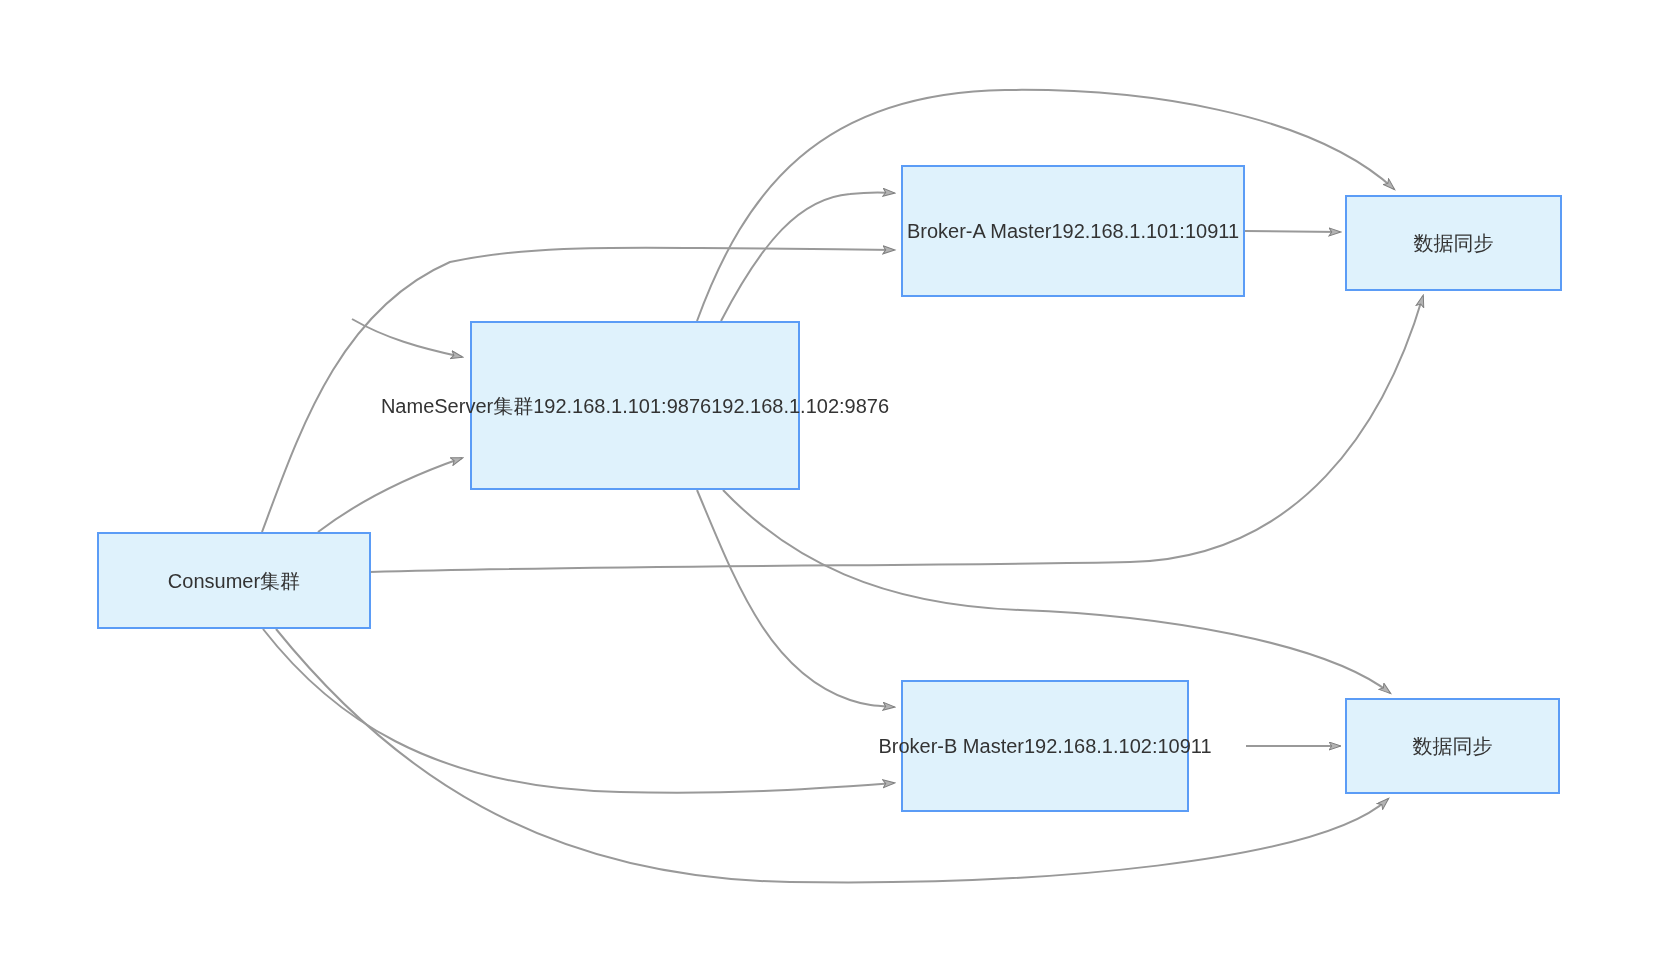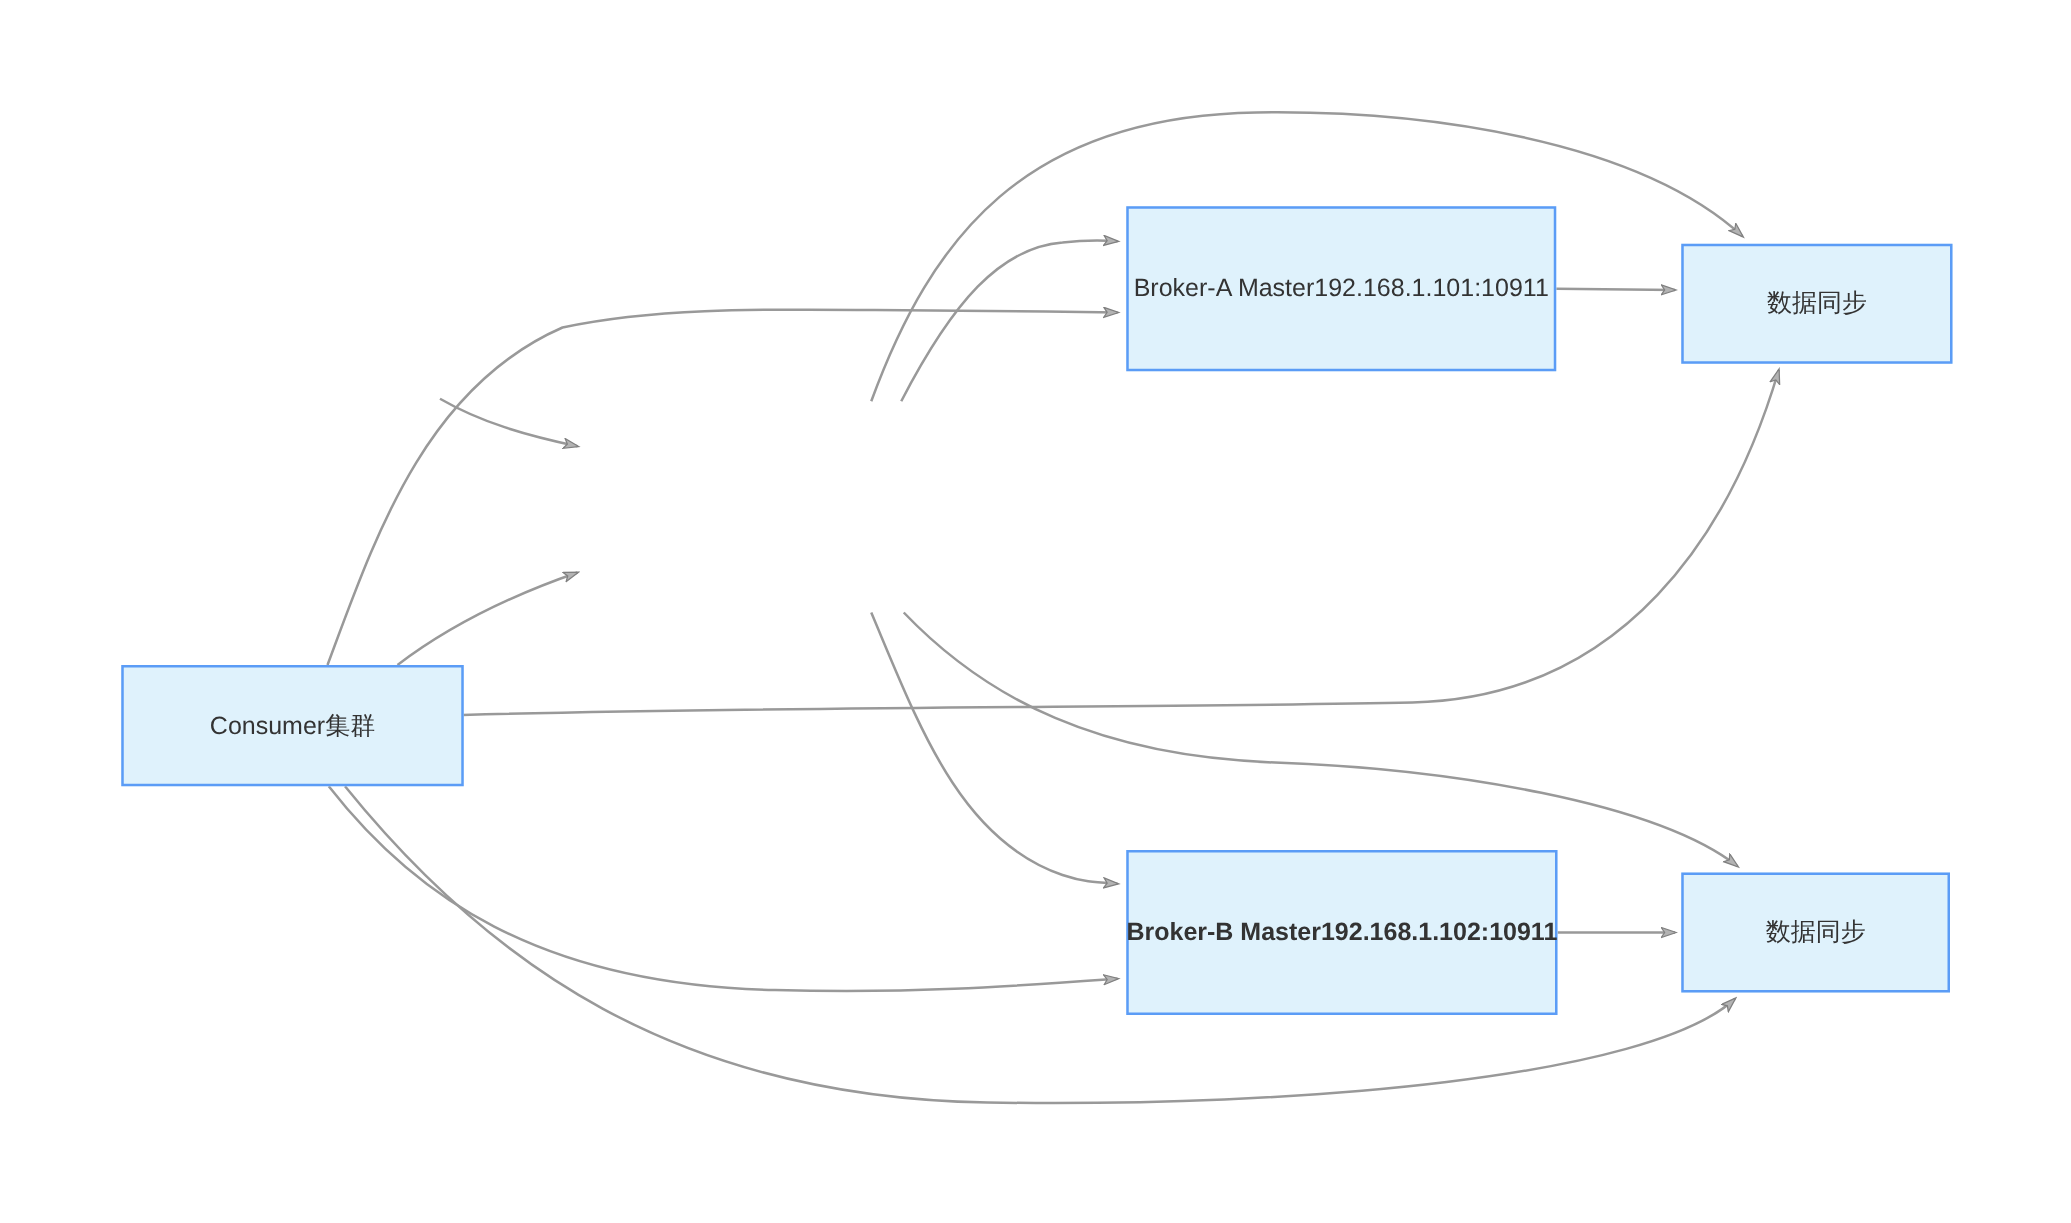--- a/index.html
+++ b/index.html
@@ -19,21 +19,21 @@
   svg.edges path.edge{fill:none;stroke:var(--edge);stroke-width:2px;}
   .arrow-head{fill:var(--arrow-fill);stroke:var(--arrow-stroke);stroke-width:1px;}
   .node{position:absolute;background:var(--node-fill);border:2px solid var(--node-border);
         display:flex;flex-direction:row;align-items:center;justify-content:center;
         color:var(--text);font-size:20px;line-height:34px;text-align:center;}
   .node span{display:block;white-space:nowrap;}
   #node-producer   {left:99px;  top:222px; width:266px; height:96px;}
   #node-consumer   {left:97px;  top:532px; width:274px; height:97px;}
   #node-nameserver {left:470px; top:321px; width:330px; height:169px;}
   #node-broker-a   {left:901px; top:165px; width:344px; height:132px;}
-  #node-broker-b   {left:901px; top:680px; width:345px; height:132px;font-weight:bold;}
+  #node-broker-b   {left:901px; top:680px; width:288px; height:132px;}
   #node-sync-a     {left:1345px;top:195px; width:217px; height:96px;}
   #node-sync-b     {left:1345px;top:698px; width:215px; height:96px;}
 </style>
 </head>
 <body>
 
 <div class="stage">
 
   <svg class="edges" viewBox="0 0 1657 978">
     <defs>
@@ -65,20 +65,25 @@
     <path class="edge" d="M 1245,231 L 1340,232" marker-end="url(#arrow)"></path>
 
     <path class="edge" d="M 1246,746 L 1340,746" marker-end="url(#arrow)"></path>
   </svg>
 
 
   <div class="node" id="node-consumer">
     <span>Consumer集群</span>
   </div>
 
+  <div class="node" id="node-nameserver">
+    <span>NameServer集群</span>
+    <span>192.168.1.101:9876</span>
+    <span>192.168.1.102:9876</span>
+  </div>
 
   <div class="node" id="node-broker-a">
     <span>Broker-A Master</span>
     <span>192.168.1.101:10911</span>
   </div>
 
   <div class="node" id="node-broker-b">
     <span>Broker-B Master</span>
     <span>192.168.1.102:10911</span>
   </div>

